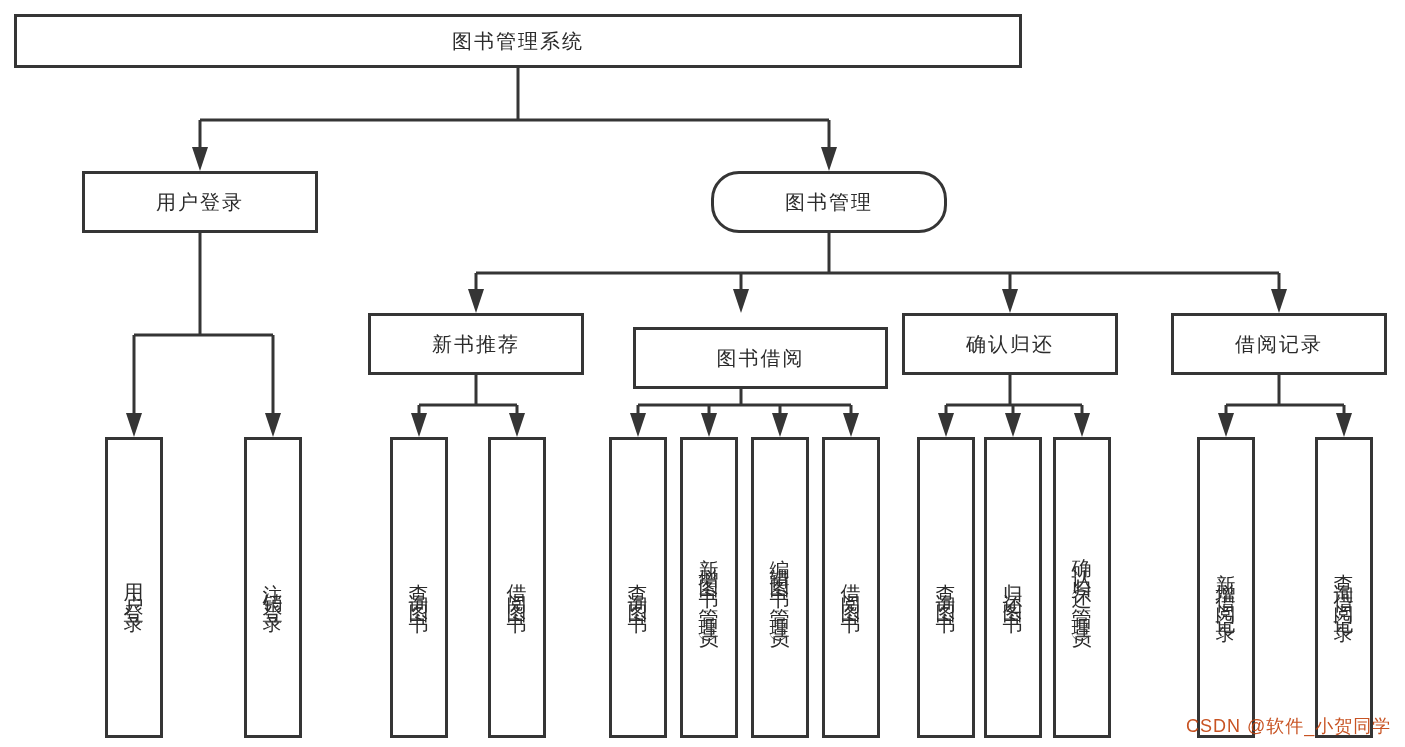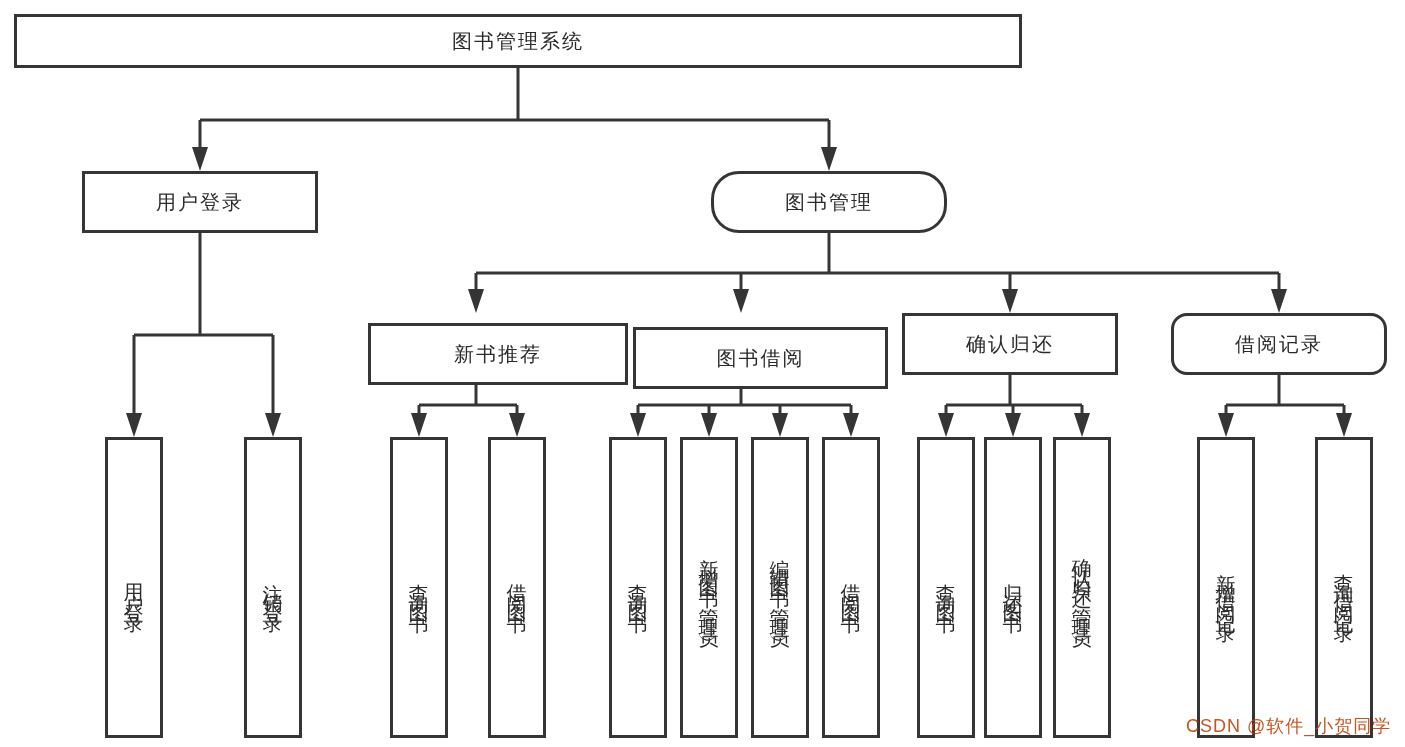--- a/index.html
+++ b/index.html
@@ -134,30 +134,30 @@
     <span class="hlabel">图书管理系统</span>
   </div>
 
   <div class="box" style="left:82px; top:171px; width:236px; height:62px;">
     <span class="hlabel">用户登录</span>
   </div>
   <div class="box" style="left:711px; top:171px; width:236px; height:62px;border-radius:28px;">
     <span class="hlabel">图书管理</span>
   </div>
 
-  <div class="box" style="left:368px; top:323px; width:260px; height:62px;">
+  <div class="box" style="left:368px; top:313px; width:216px; height:62px;">
     <span class="hlabel">新书推荐</span>
   </div>
   <div class="box" style="left:633px; top:327px; width:255px; height:62px;">
     <span class="hlabel">图书借阅</span>
   </div>
   <div class="box" style="left:902px; top:313px; width:216px; height:62px;">
     <span class="hlabel">确认归还</span>
   </div>
-  <div class="box" style="left:1171px; top:313px; width:216px; height:62px;border-radius:16px;">
+  <div class="box" style="left:1171px; top:313px; width:216px; height:62px;">
     <span class="hlabel">借阅记录</span>
   </div>
 
   <div class="box leaf" style="left:105px; top:437px; width:58px; height:301px;">
     <span class="vtext">用户登录</span>
   </div>
   <div class="box leaf" style="left:244px; top:437px; width:58px; height:301px;">
     <span class="vtext">注销登录</span>
   </div>
 

